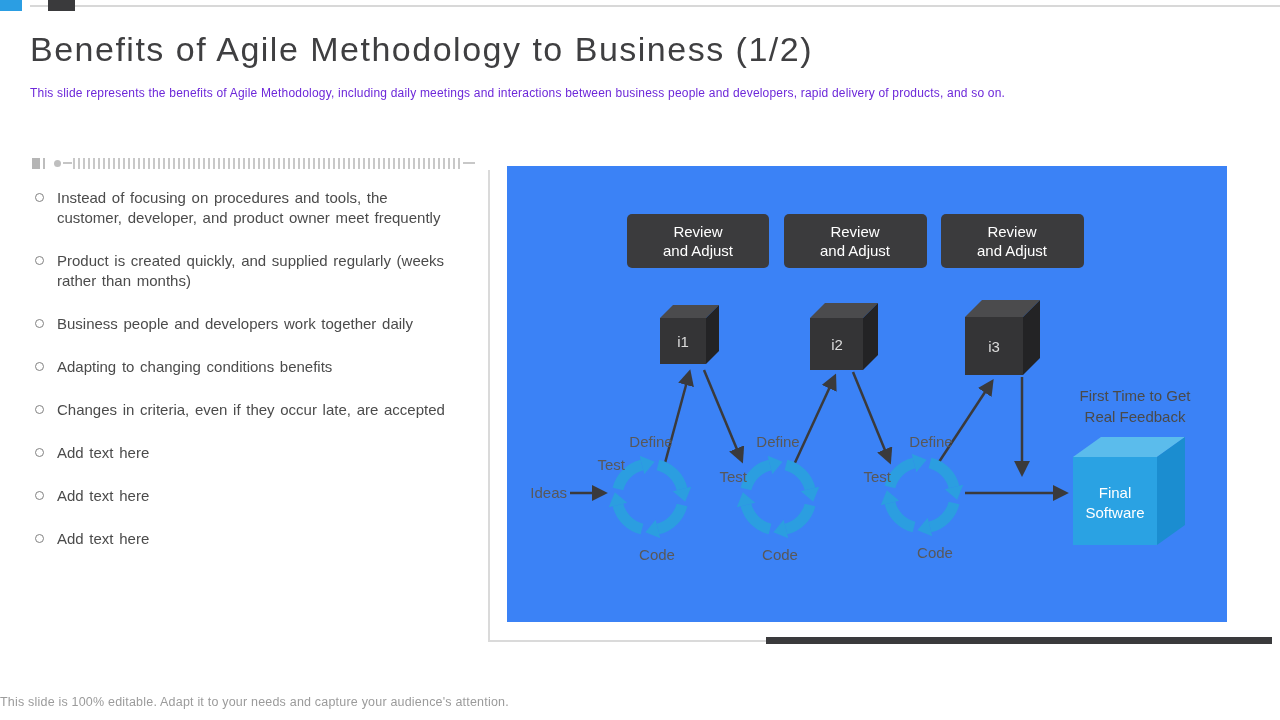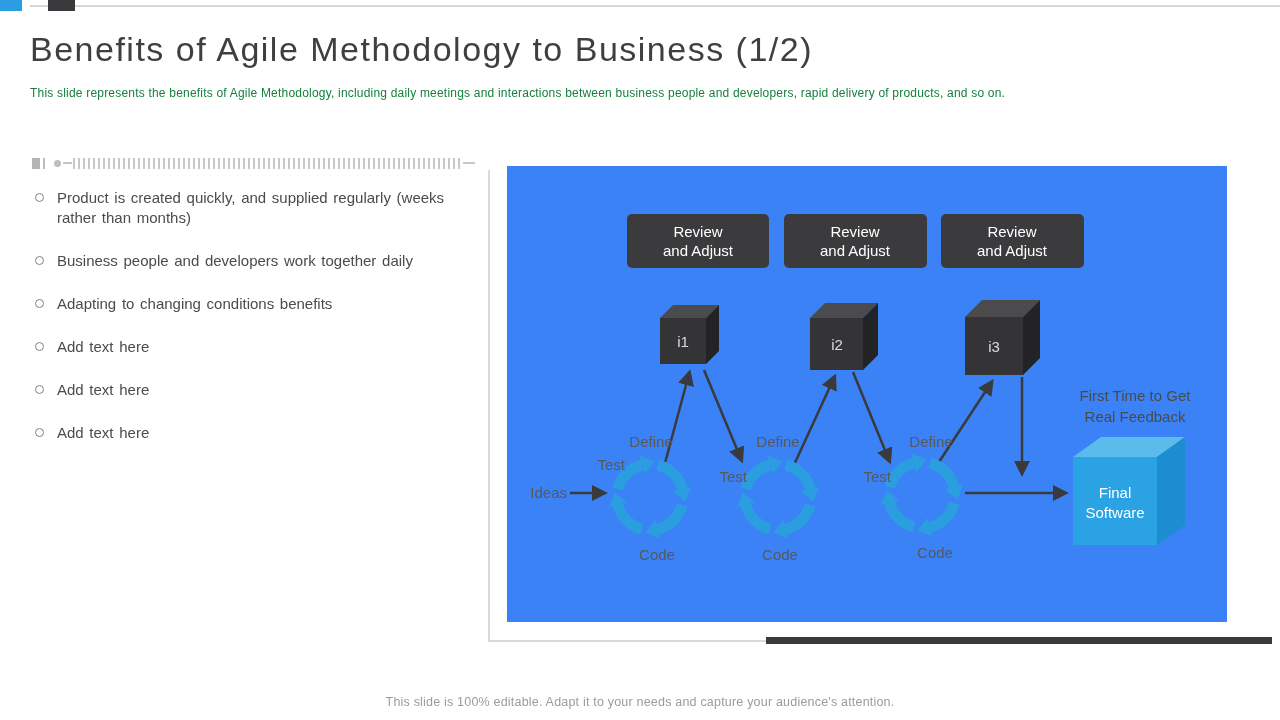--- a/index.html
+++ b/index.html
@@ -6,21 +6,21 @@
   body{width:1280px;height:720px;background:#fff;font-family:"Liberation Sans",sans-serif;position:relative;overflow:hidden;}
   .abs{position:absolute;}
 
   
   .top-line{left:30px;top:5px;width:1250px;height:2px;background:#d8d8d8;}
   .sq-blue{left:0;top:0;width:22px;height:11px;background:#2B9EE3;}
   .sq-dark{left:48px;top:0;width:27px;height:11px;background:#3A3A3C;}
 
   
   .title{left:30px;top:30px;font-size:34px;letter-spacing:1.5px;color:#3F3F41;white-space:nowrap;font-weight:400;}
-  .subtitle{left:30px;top:86px;font-size:12px;color:#15803d;letter-spacing:.2px;white-space:nowrap;}
+  .subtitle{left:30px;top:86px;font-size:12px;color:#6d28d9;letter-spacing:.2px;white-space:nowrap;}
 
   
   .ruler{left:32px;top:157px;width:443px;height:12px;display:flex;align-items:center;}
   .r-sq{width:8px;height:11px;background:#b5b5b5;margin-right:3px;}
   .r-bar{width:2px;height:11px;background:#bdbdbd;margin-right:9px;}
   .r-dot{width:7px;height:7px;border-radius:50%;background:#bfbfbf;margin-right:2px;}
   .r-dash{width:9px;height:2px;background:#c5c5c5;margin-right:1px;}
   .r-ticks{flex:1;height:11px;background:repeating-linear-gradient(90deg,#c8c8c8 0 2px,transparent 2px 5px);}
   .r-end{width:12px;height:2px;background:#c8c8c8;}
 
@@ -32,21 +32,21 @@
 
   
   .panel{left:507px;top:166px;width:720px;height:456px;background:#3b82f6;}
 
   
   .vline{left:488px;top:170px;width:2px;height:472px;background:#dadada;}
   .hline{left:488px;top:640px;width:278px;height:2px;background:#dadada;}
   .accent-bar{left:766px;top:637px;width:506px;height:7px;background:#3A3A3C;}
 
   
-  .footer{left:0;top:695px;width:1280px;text-align:center;font-size:12.5px;color:#9B9B9B;letter-spacing:.2px;}
+  .footer{left:0;top:695px;width:1280px;font-size:12.5px;color:#9B9B9B;letter-spacing:.2px;}
 
   
   svg text{font-family:"Liberation Sans",sans-serif;}
   .arrow{stroke:#3A3A3C;stroke-width:2.5;marker-end:url(#ah);}
   .glabel{font-size:15px;fill:#58585A;}
   .wlabel{font-size:15px;fill:#FFFFFF;}
   .cubelabel{font-size:15px;fill:#DCDCDC;}
   .fblabel{font-size:15px;fill:#4A4A4A;}
 </style>
 </head>
@@ -64,30 +64,39 @@
   <div class="r-bar"></div>
   <div class="r-dot"></div>
   <div class="r-dash"></div>
   <div class="r-ticks"></div>
   <div class="r-end"></div>
 </div>
 
 <ul class="abs blist">
   <li>
       <span class="dot"></span>
+      <span class="btext">Instead of focusing on procedures and tools, the
+customer, developer, and product owner meet frequently</span>
+    </li>
+  <li>
+      <span class="dot"></span>
       <span class="btext">Product is created quickly, and supplied regularly (weeks
 rather than months)</span>
     </li>
   <li>
       <span class="dot"></span>
       <span class="btext">Business people and developers work together daily</span>
     </li>
   <li>
       <span class="dot"></span>
       <span class="btext">Adapting to changing conditions benefits</span>
+    </li>
+  <li>
+      <span class="dot"></span>
+      <span class="btext">Changes in criteria, even if they occur late, are accepted</span>
     </li>
   <li>
       <span class="dot"></span>
       <span class="btext">Add text here</span>
     </li>
   <li>
       <span class="dot"></span>
       <span class="btext">Add text here</span>
     </li>
   <li>

